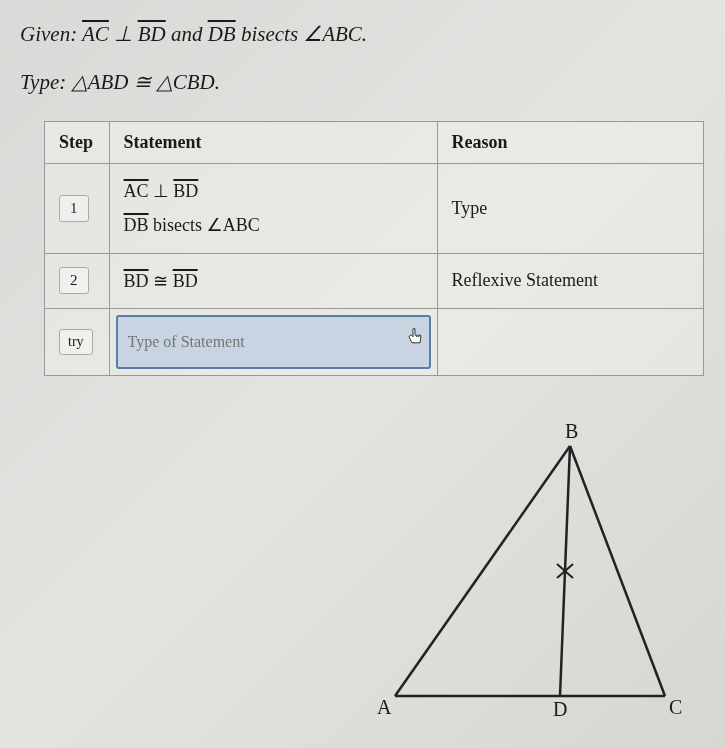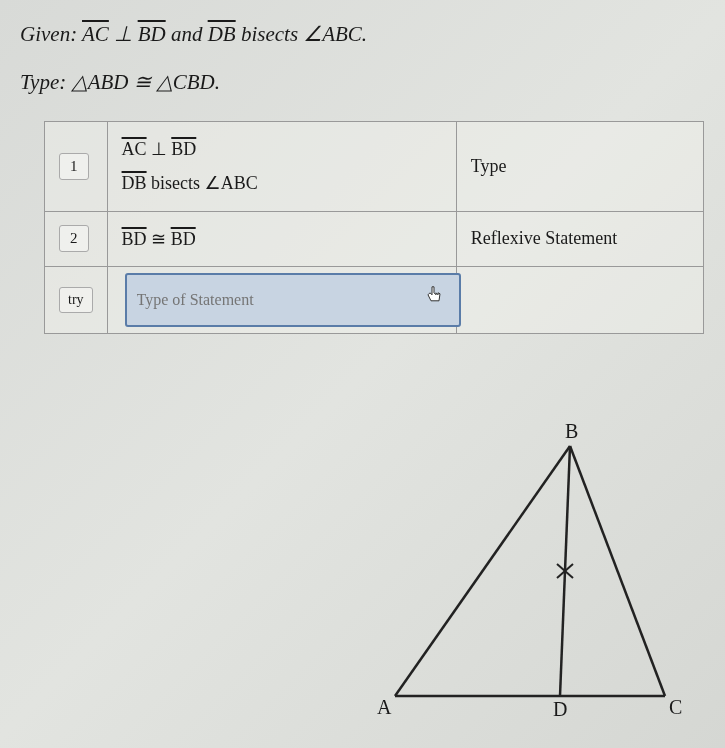--- a/index.html
+++ b/index.html
@@ -83,21 +83,20 @@
     .statement-input {
       width: 100%;
       border: 2px solid #5a7ca8;
       border-radius: 3px;
       background: #c8d4e2;
       padding: 16px 10px;
       font-size: 16px;
       color: #555;
       font-family: Georgia, serif;
       position: relative;
-      margin-left: 11px;
     }
     .input-wrapper {
       position: relative;
     }
     .cursor-hand {
       position: absolute;
       right: 6px;
       top: 50%;
       transform: translateY(-50%);
       font-size: 16px;
@@ -122,20 +121,25 @@
 <div class="problem-text">
   <span>Given: </span><span class="overline">AC</span><span> ⊥ </span><span class="overline">BD</span><span> and </span><span class="overline">DB</span><span> bisects ∠</span><span>ABC</span><span>.</span>
 </div>
 
 <div class="problem-text">
   <span>Type: </span><span>△ABD</span><span> ≅ </span><span>△CBD</span><span>.</span>
 </div>
 
 <table class="proof-table">
   <tbody>
+      <tr>
+    <th class="step-col">Step</th>
+    <th class="stmt-col">Statement</th>
+    <th class="reason-col">Reason</th>
+  </tr>
   <tr>
     <td class="step-col">
       <span class="step-num">1</span>
     </td>
     <td class="stmt-cell">
       <span class="overline">AC</span><span> ⊥ </span><span class="overline">BD</span><br>
       <span class="overline">DB</span><span> bisects ∠ABC</span>
     </td>
     <td>Type</td>
   </tr>

